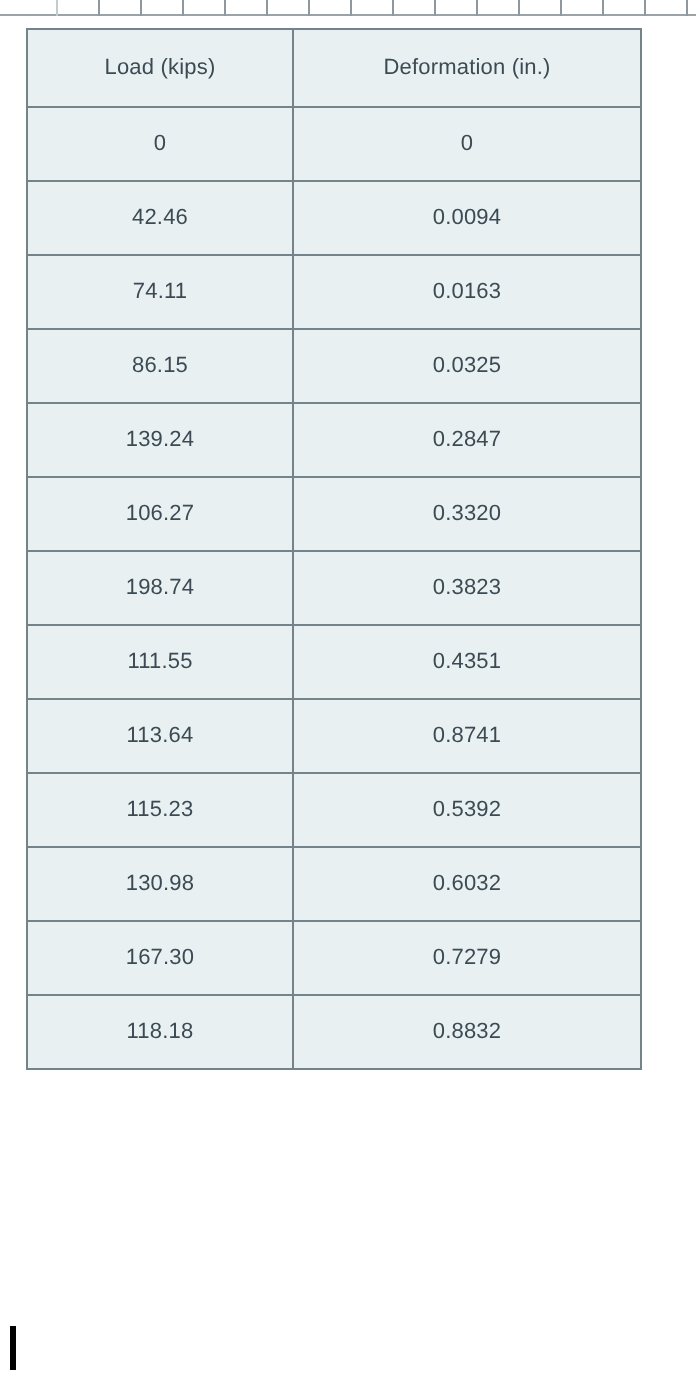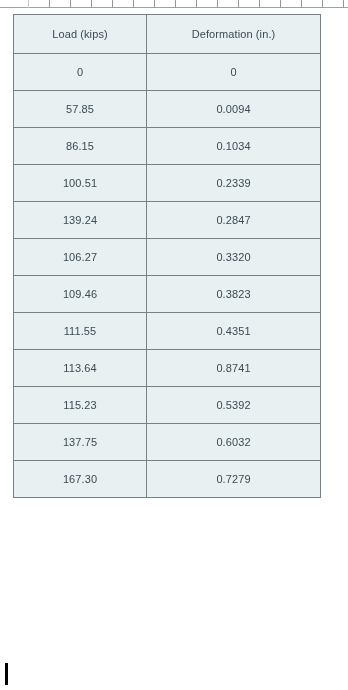--- a/index.html
+++ b/index.html
@@ -122,60 +122,64 @@
         <th>Load (kips)</th>
         <th>Deformation (in.)</th>
       </tr>
     </thead>
     <tbody id="table-body">
         <tr>
           <td>0</td>
           <td>0</td>
         </tr>
         <tr>
-          <td>57.85</td>
+          <td>42.46</td>
           <td>0.0094</td>
         </tr>
         <tr>
-          <td>86.15</td>
-          <td>0.1034</td>
+          <td>74.11</td>
+          <td>0.0163</td>
         </tr>
         <tr>
-          <td>100.51</td>
-          <td>0.2339</td>
+          <td>86.15</td>
+          <td>0.0325</td>
         </tr>
         <tr>
           <td>139.24</td>
           <td>0.2847</td>
         </tr>
         <tr>
           <td>106.27</td>
           <td>0.3320</td>
         </tr>
         <tr>
-          <td>109.46</td>
+          <td>198.74</td>
           <td>0.3823</td>
         </tr>
         <tr>
           <td>111.55</td>
           <td>0.4351</td>
         </tr>
         <tr>
           <td>113.64</td>
           <td>0.8741</td>
         </tr>
         <tr>
           <td>115.23</td>
           <td>0.5392</td>
         </tr>
         <tr>
-          <td>137.75</td>
+          <td>130.98</td>
           <td>0.6032</td>
         </tr>
         <tr>
           <td>167.30</td>
           <td>0.7279</td>
+        </tr>
+        <tr>
+          <td>118.18</td>
+          <td>0.8832</td>
         </tr>
       </tbody>
   </table>
 </div>
 
 <div id="caret"></div>
 
 </body></html>

